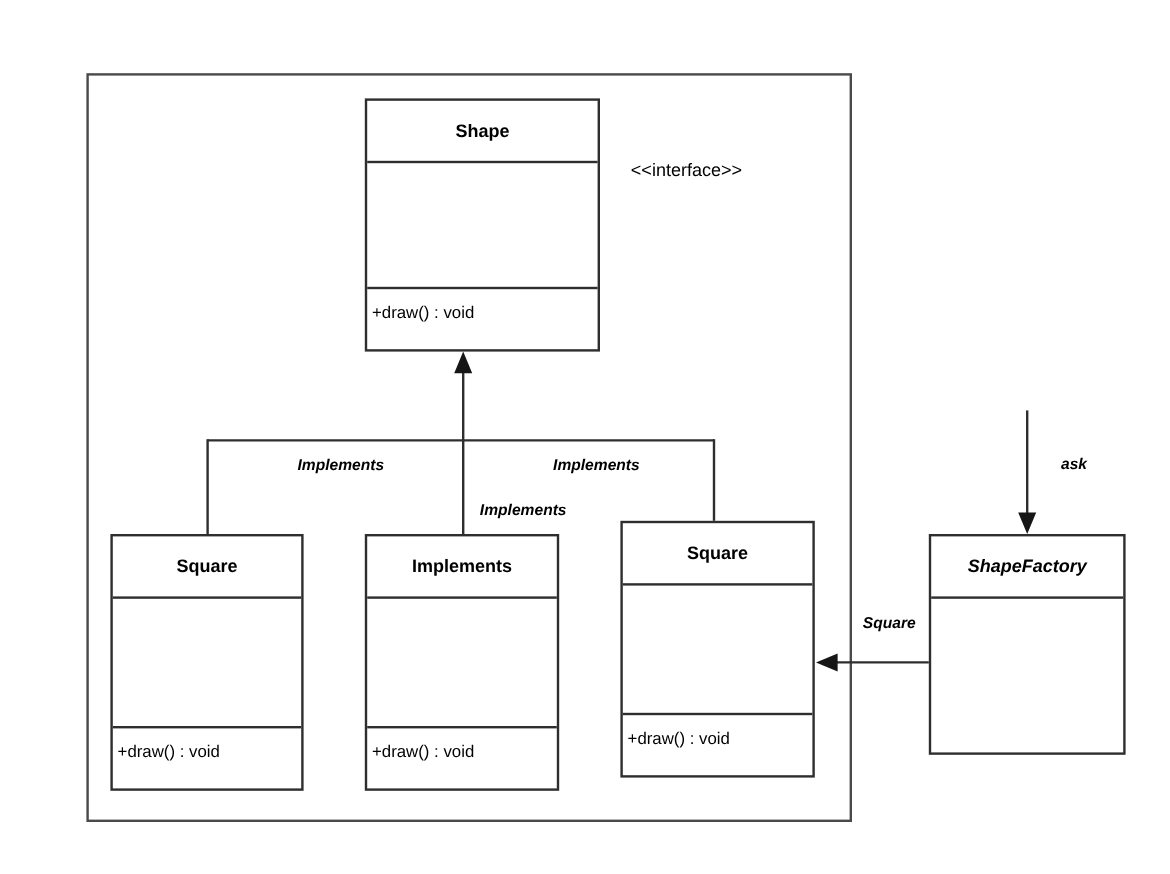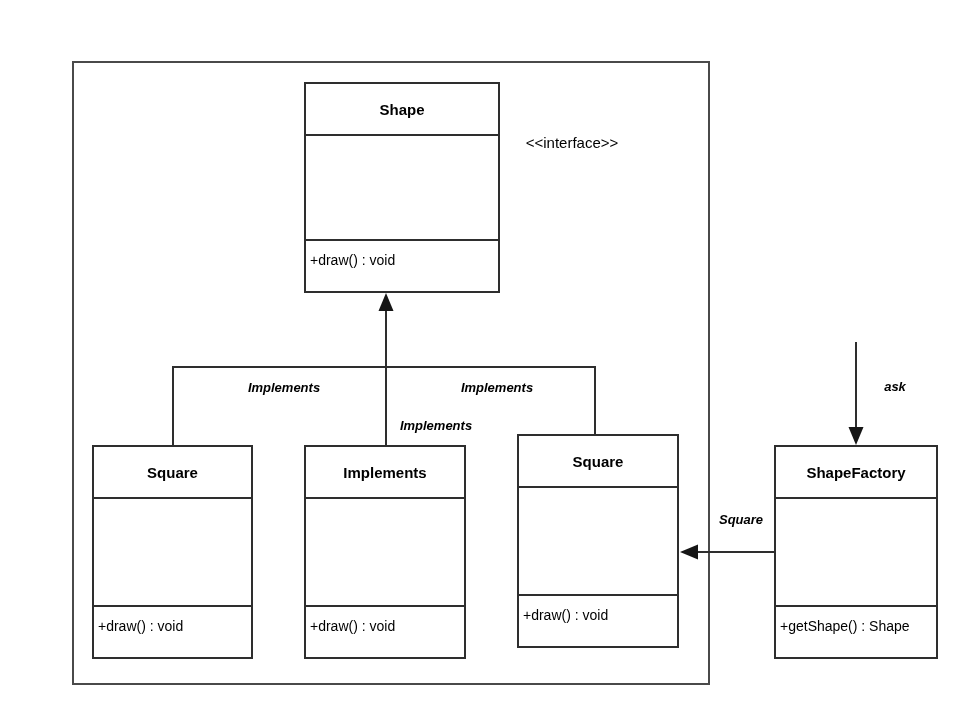--- a/index.html
+++ b/index.html
@@ -130,26 +130,23 @@
   </div>
 
   <div class="class-box" style="left:517px; top:434px; width:162px; height:214px;">
     <div class="cmp cmp-title">Square</div>
     <div class="cmp cmp-attrs"></div>
     <div class="cmp cmp-methods">
       <span>+draw() : void</span>
     </div>
   </div>
 
-  <div class="class-box" style="left:774px; top:445px; width:164px; height:214px;">
+  <div class="class-box" style="left:774px; top:445px; width:164px; height:184px;font-style:italic;">
     <div class="cmp cmp-title">ShapeFactory</div>
     <div class="cmp cmp-attrs"></div>
-    <div class="cmp cmp-methods">
-      <span>+getShape() : Shape</span>
-    </div>
   </div>
 
   <div class="lbl" style="left:284px; top:387px;">Implements</div>
   <div class="lbl" style="left:497px; top:387px;">Implements</div>
   <div class="lbl" style="left:436px; top:425px;">Implements</div>
   <div class="lbl" style="left:895px; top:386px;">ask</div>
   <div class="lbl" style="left:741px; top:519px;">Square</div>
 
 </div>
 

